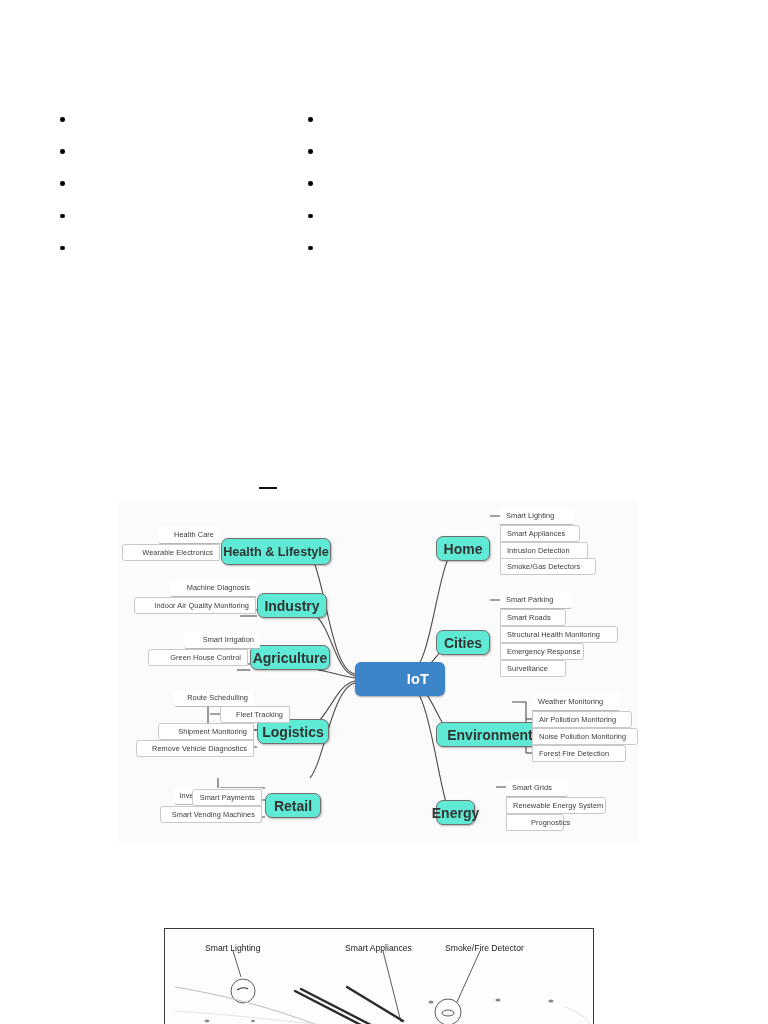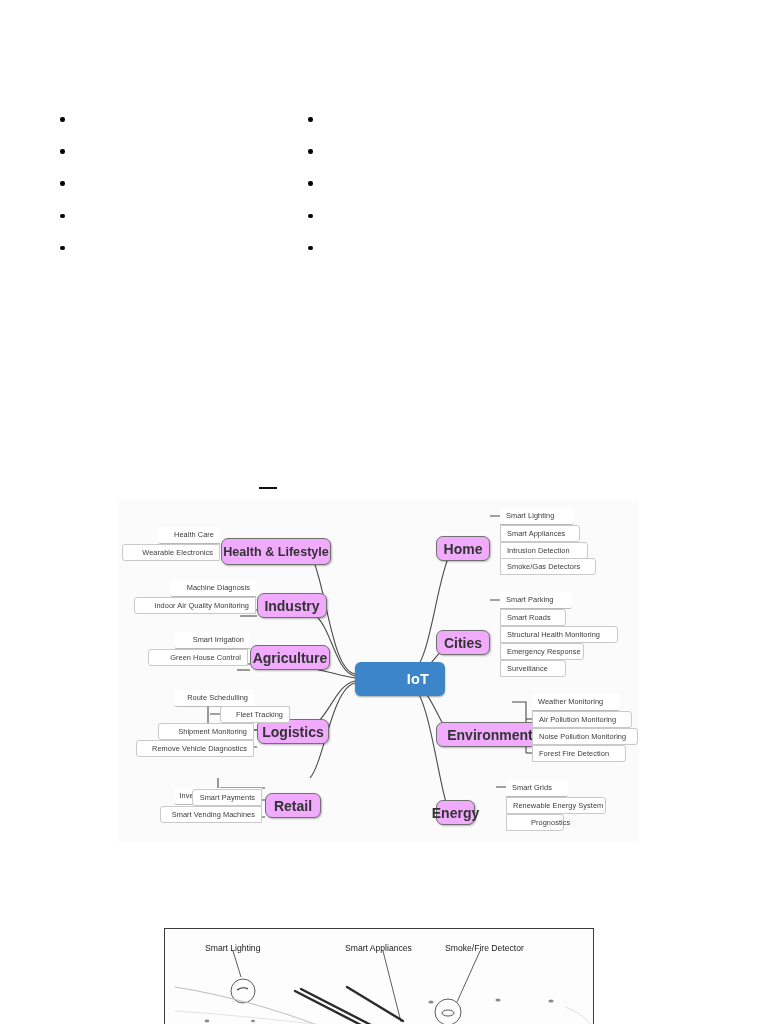--- a/index.html
+++ b/index.html
@@ -92,21 +92,21 @@
     color: #ffffff;
     font-size: 14.5px;
     font-weight: bold;
     letter-spacing: 0.2px;
     padding-left: 36px;
   }
 
   
   .node-branch {
     position: absolute;
-    background: #f0abfc;
+    background: #5eead4;
     border: 1.4px solid #707070;
     border-radius: 7px;
     box-shadow: 1px 1px 2px rgba(0,0,0,0.28);
     display: flex;
     align-items: center;
     justify-content: center;
     color: #333333;
     font-weight: bold;
     white-space: nowrap;
     box-sizing: border-box;
@@ -252,21 +252,21 @@
   <div class="leaf left underline-only" style="left:52px; top:80px; width:86px;">
     <span>Machine Diagnosis</span>
   </div>
   <div class="leaf left" style="left:16px; top:97px; width:122px;">
     <span>Indoor Air Quality Monitoring</span>
   </div>
 
   <div class="node-branch mid" style="left:132px; top:145px; width:80px;">
     <span>Agriculture</span>
   </div>
-  <div class="leaf left underline-only" style="left:56px; top:132px; width:76px;">
+  <div class="leaf left underline-only" style="left:66px; top:132px; width:76px;">
     <span>Smart Irrigation</span>
   </div>
   <div class="leaf left" style="left:30px; top:149px; width:100px;">
     <span>Green House Control</span>
   </div>
 
   <div class="node-branch mid" style="left:139px; top:219px; width:72px;">
     <span>Logistics</span>
   </div>
   <div class="leaf left underline-only" style="left:56px; top:190px; width:80px;">

